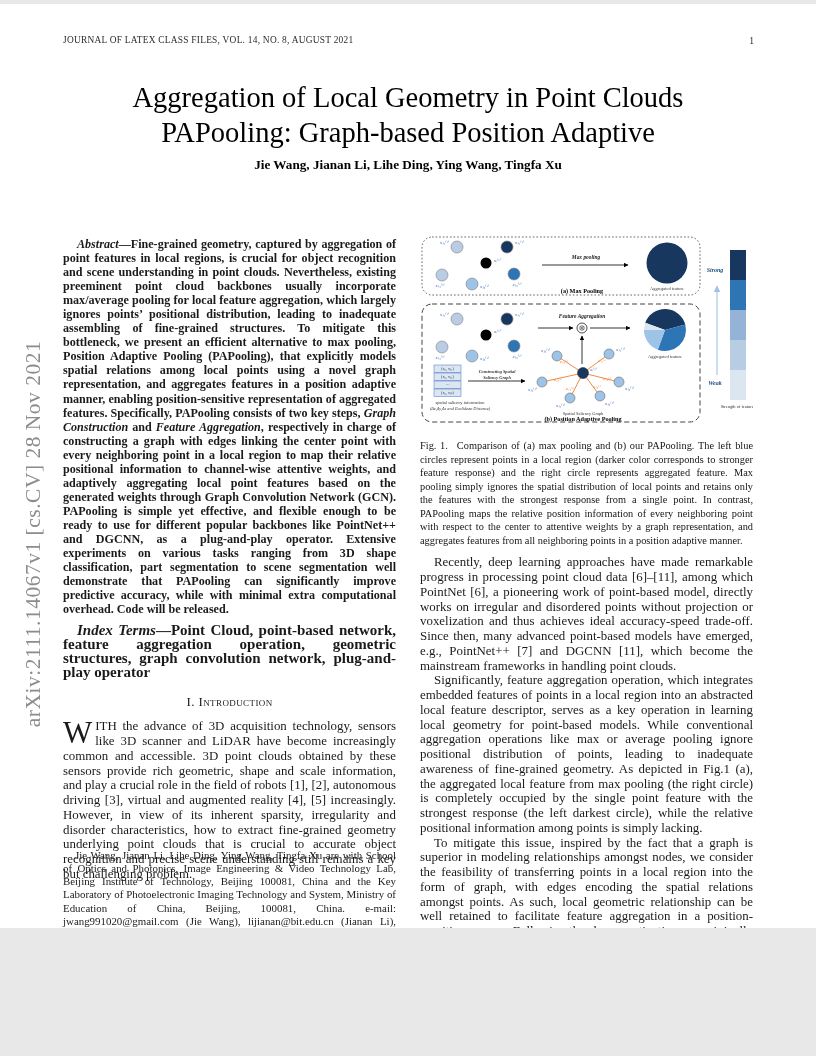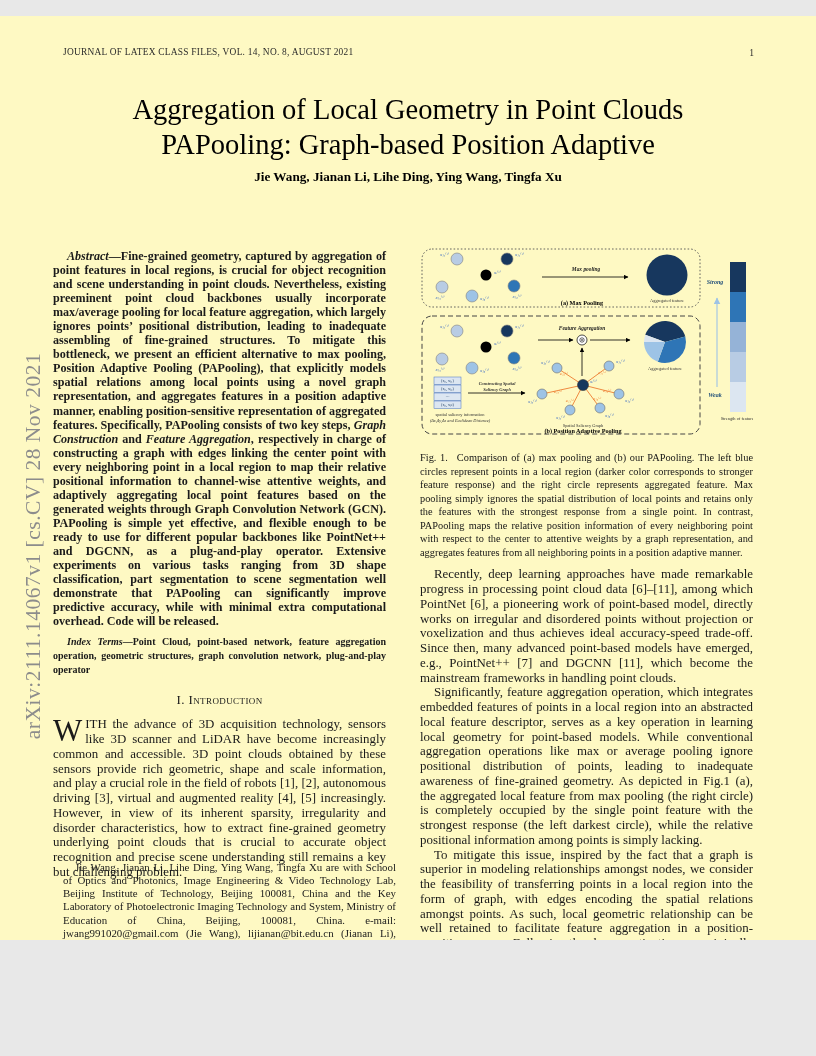--- a/index.html
+++ b/index.html
@@ -1,43 +1,43 @@
 <!DOCTYPE html>
 <html><head>
 <meta charset="utf-8">
 <style>
   * { margin:0; padding:0; box-sizing:border-box; }
   html,body { background:#e8e8e8; }
   .page {
-    position:relative; width:816px; height:924px; margin:16px auto;
-    background:#fef9c3; overflow:hidden;
+    position:relative; width:816px; height:924px; margin:4px auto;
+    background:#ffffff; overflow:hidden;
     font-family:"Liberation Serif","DejaVu Serif",serif;
     color:#1a1a1a;
   }
   
   .hdr-left { position:absolute; left:63px; top:31px; font-size:9.4px; letter-spacing:.25px; color:#2b2b2b; }
   .hdr-right { position:absolute; right:62px; top:31px; font-size:9.6px; color:#2b2b2b; }
   
   .title-block { position:absolute; left:63px; top:76px; width:690px; text-align:center; }
   .title-line { font-size:28.5px; line-height:35px; color:#000; }
   .authors { position:absolute; left:63px; top:153px; width:690px; text-align:center; font-size:13.2px; font-weight:bold; color:#000; }
   
   .arxiv {
     position:absolute; left:33px; top:530px; white-space:nowrap;
     transform:translate(-50%,-50%) rotate(-90deg);
     font-size:21.5px; color:#8c8c8c; letter-spacing:.5px;
   }
   
-  .col-left { position:absolute; left:53px; top:233px; width:333px; }
+  .col-left { position:absolute; left:63px; top:233px; width:333px; }
   .col-right { position:absolute; left:420px; top:226px; width:333px; }
   
   .abs { font-size:12.1px; font-weight:bold; line-height:14.05px; text-align:justify; text-indent:14px; }
   .abs .lbl { font-style:italic; }
   .abs .it { font-style:italic; }
-  .idx { margin-top:7px; font-size:10px; font-weight:bold; line-height:14.05px; text-align:justify; text-indent:14px; }
+  .idx { margin-top:7px; font-size:15px; font-weight:bold; line-height:14.05px; text-align:justify; text-indent:14px; }
   .idx .lbl { font-style:italic; }
   
   .sec-head { margin-top:15px; margin-bottom:9px; text-align:center; font-size:13px; letter-spacing:.4px; }
   .sc { font-variant:small-caps; }
   
   .bp { font-size:12.9px; line-height:14.75px; text-align:justify; text-indent:14px; }
   .bp.noindent { text-indent:0; }
   .dropcap { float:left; font-size:31px; line-height:26.5px; padding:1px 3px 0 0; }
   
   .footnotes { position:absolute; left:63px; top:845px; width:333px; }

